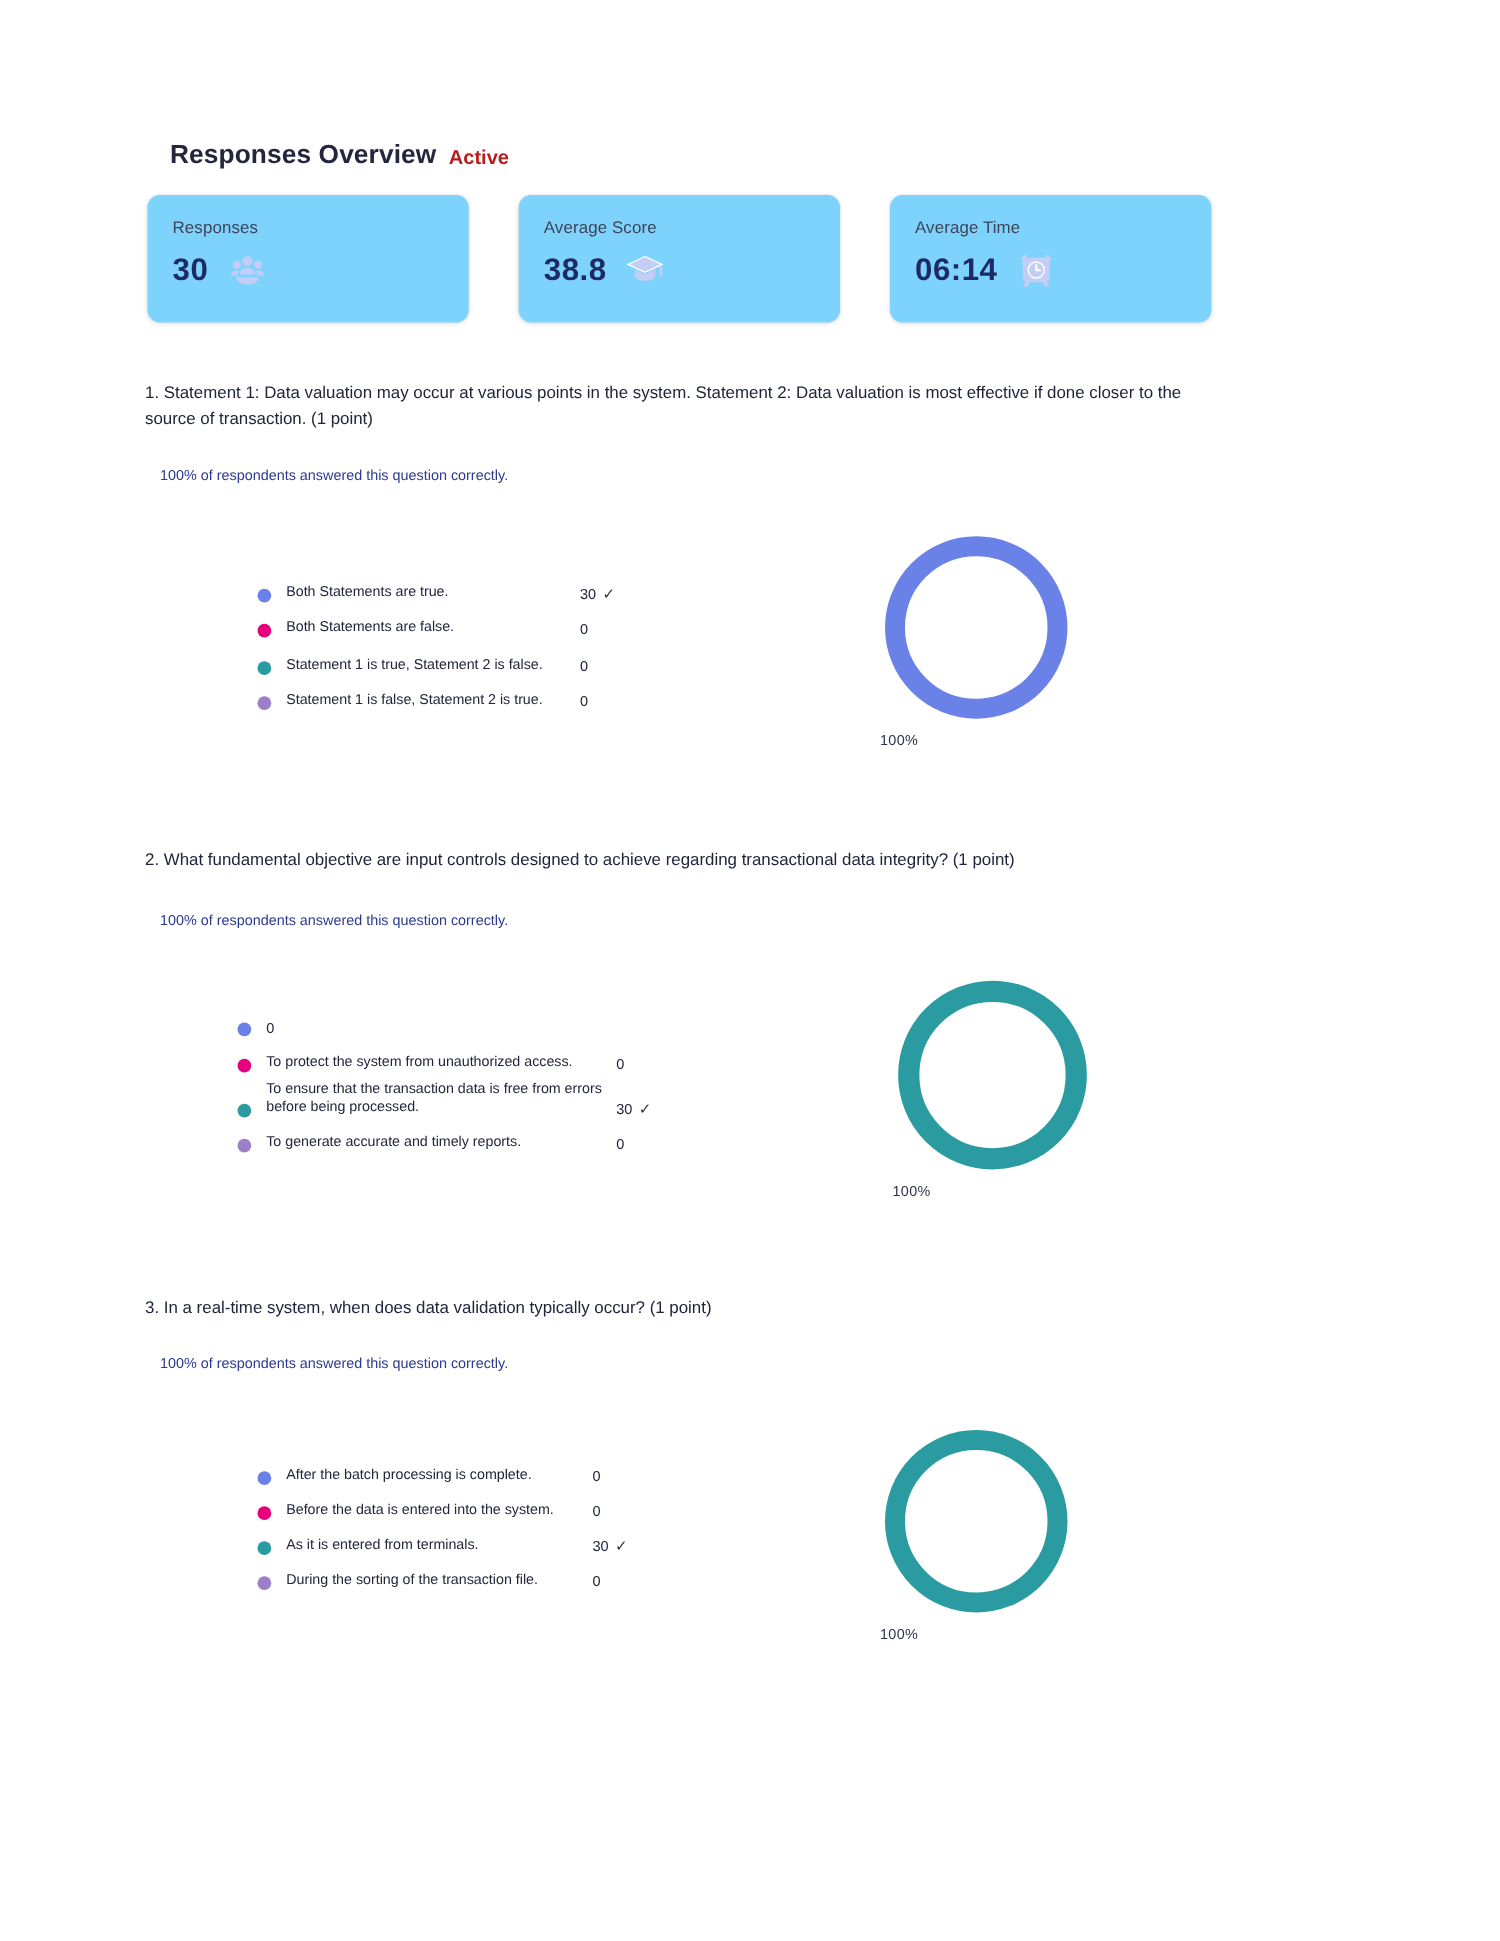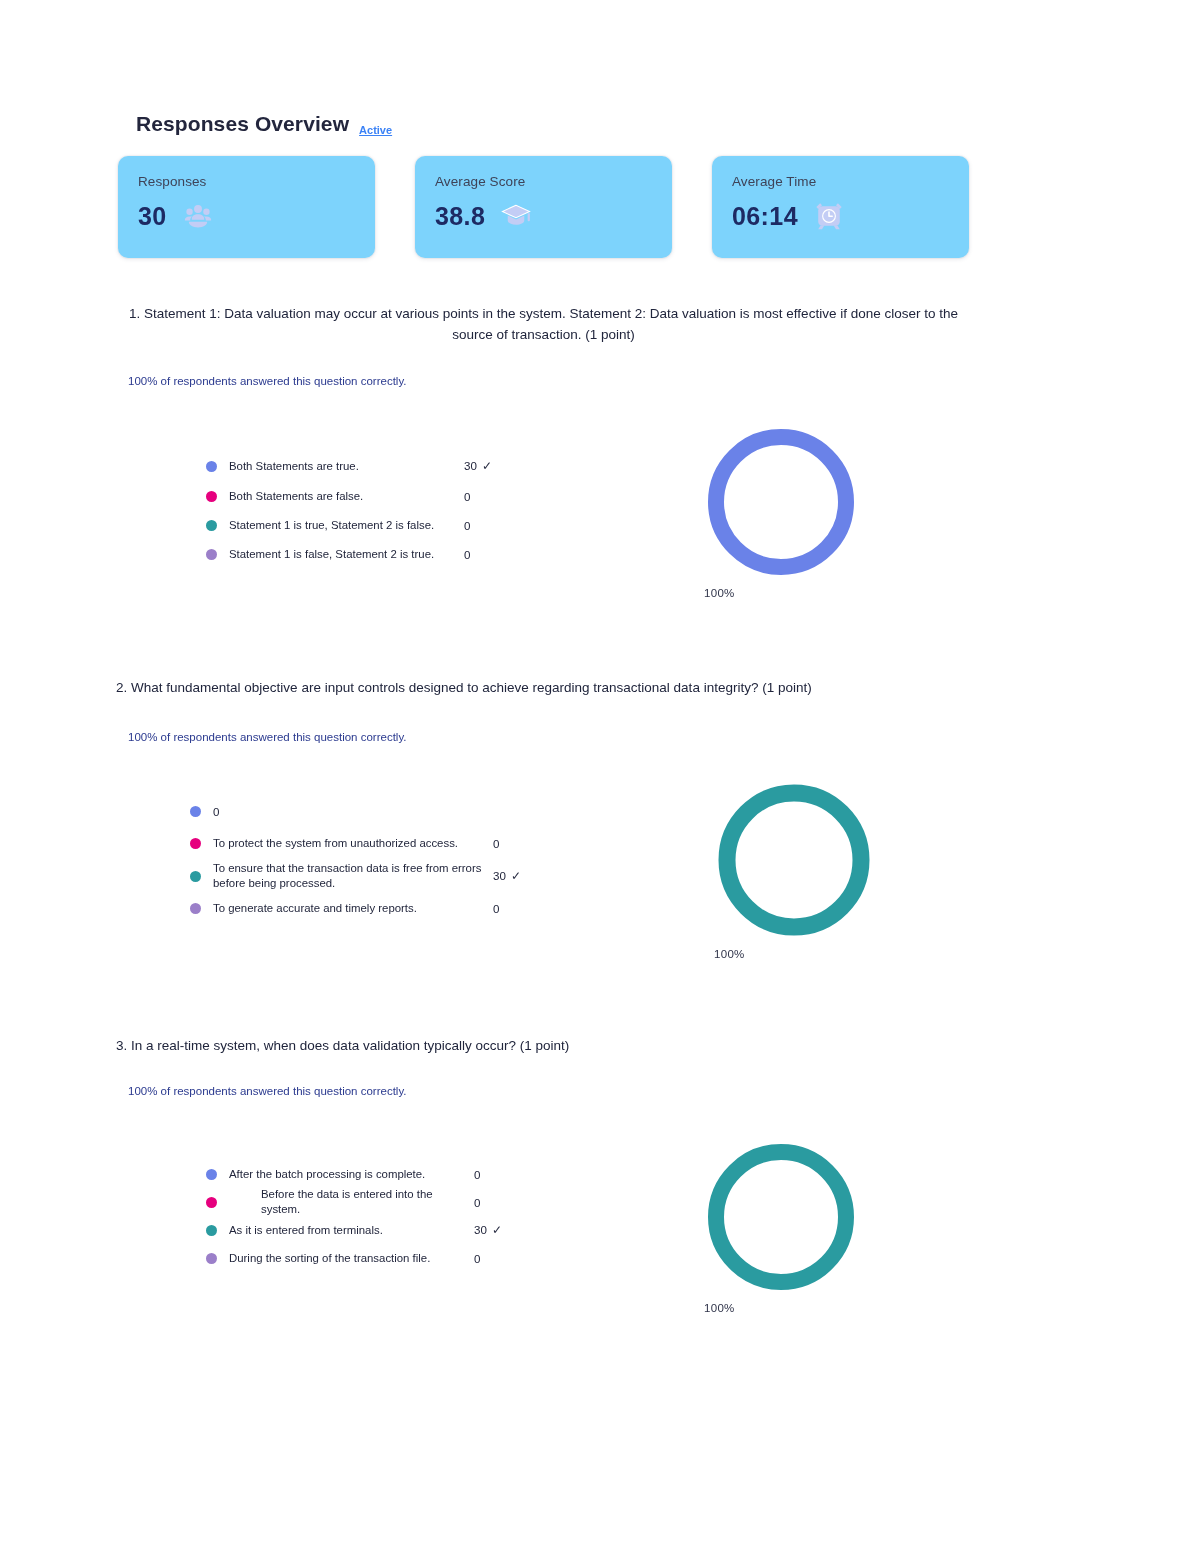--- a/index.html
+++ b/index.html
@@ -33,25 +33,24 @@
     gap: 10px;
   }
   .page-title {
     font-size: 21px;
     font-weight: 700;
     color: #23263d;
     letter-spacing: .1px;
     white-space: nowrap;
   }
   .status-badge {
-    font-size: 11px;
+    font-size: 16px;
     font-weight: 600;
-    color: #3b82f6;
+    color: #b91c1c;
     white-space: nowrap;
-    text-decoration: underline;
   }
 
   
   .stat-cards {
     position: absolute;
     left: 118px;
     top: 156px;
     width: 855px;
     display: flex;
     gap: 40px;
@@ -115,21 +114,21 @@
     font-weight: 500;
     white-space: nowrap;
   }
 
   
   .legend {
     position: absolute;
   }
   .legend-row {
     display: flex;
-    align-items: center;
+    align-items: flex-end;
     min-height: 22px;
   }
   .legend-dot {
     width: 11px;
     height: 11px;
     border-radius: 50%;
     flex: none;
     margin-right: 12px;
   }
   .legend-label {
@@ -234,21 +233,21 @@
             <path d="M16 11.8v4.4h3.4" fill="none" stroke="#ffffff" stroke-width="1.7" stroke-linecap="round" stroke-linejoin="round"></path>
           </svg>
         </span>
       </div>
     </div>
 
   </div>
 
   <div class="question-block" style="top:0;">
 
-    <div class="q-text" style="top:303px;text-align:center;">
+    <div class="q-text" style="top:303px;">
       <span>1.</span>
       <span>Statement 1: Data valuation may occur at various points in the system. Statement 2: Data valuation is most effective if done closer to the source of transaction. (1 point)</span>
     </div>
 
     <div class="q-correct-note" style="top:375px;">100% of respondents answered this question correctly.</div>
 
     <div class="legend" style="left:206px; top:450px; width:300px;">
       <div class="legend-row" style="height:32px;">
         <span class="legend-dot" style="background:#6a82e8;"></span>
         <span class="legend-label">Both Statements are true.</span>
@@ -328,21 +327,21 @@
     </div>
 
     <div class="q-correct-note" style="top:1085px;">100% of respondents answered this question correctly.</div>
 
     <div class="legend" style="left:206px; top:1160px; width:310px;">
       <div class="legend-row" style="height:28px;">
         <span class="legend-dot" style="background:#6a82e8;"></span>
         <span class="legend-label">After the batch processing is complete.</span>
         <span class="legend-count">0</span>
       </div>
-      <div class="legend-row" style="height:28px;gap:32px;">
+      <div class="legend-row" style="height:28px;">
         <span class="legend-dot" style="background:#e6007e;"></span>
         <span class="legend-label">Before the data is entered into the system.</span>
         <span class="legend-count">0</span>
       </div>
       <div class="legend-row" style="height:28px;">
         <span class="legend-dot" style="background:#2a9ba0;"></span>
         <span class="legend-label">As it is entered from terminals.</span>
         <span class="legend-count"><span>30</span><span class="legend-check">✓</span></span>
       </div>
       <div class="legend-row" style="height:28px;">

